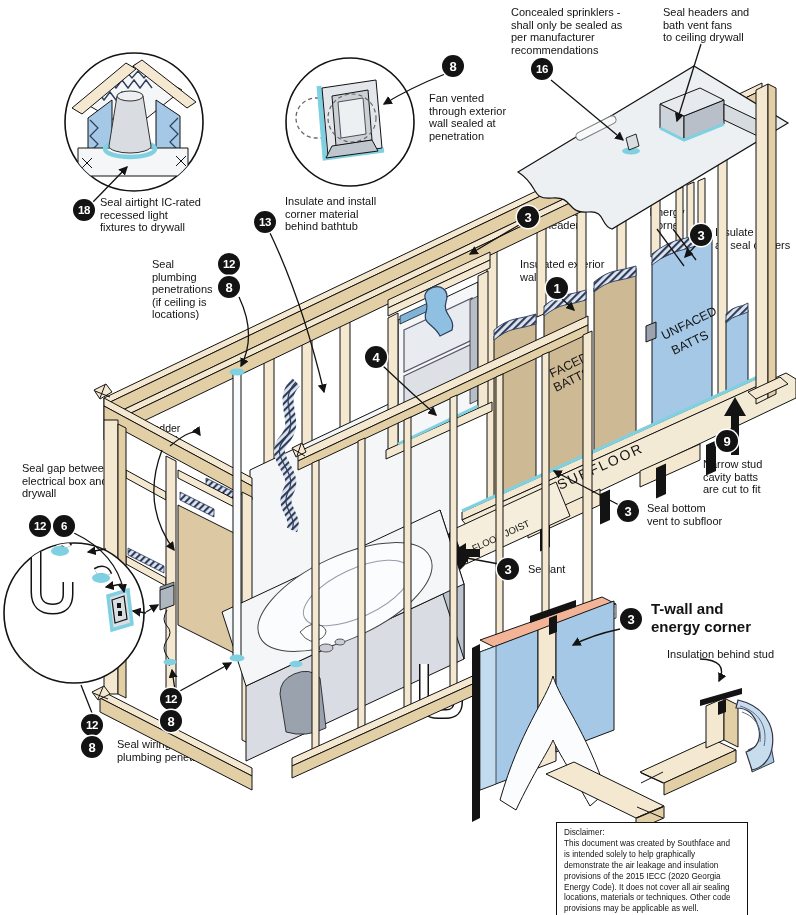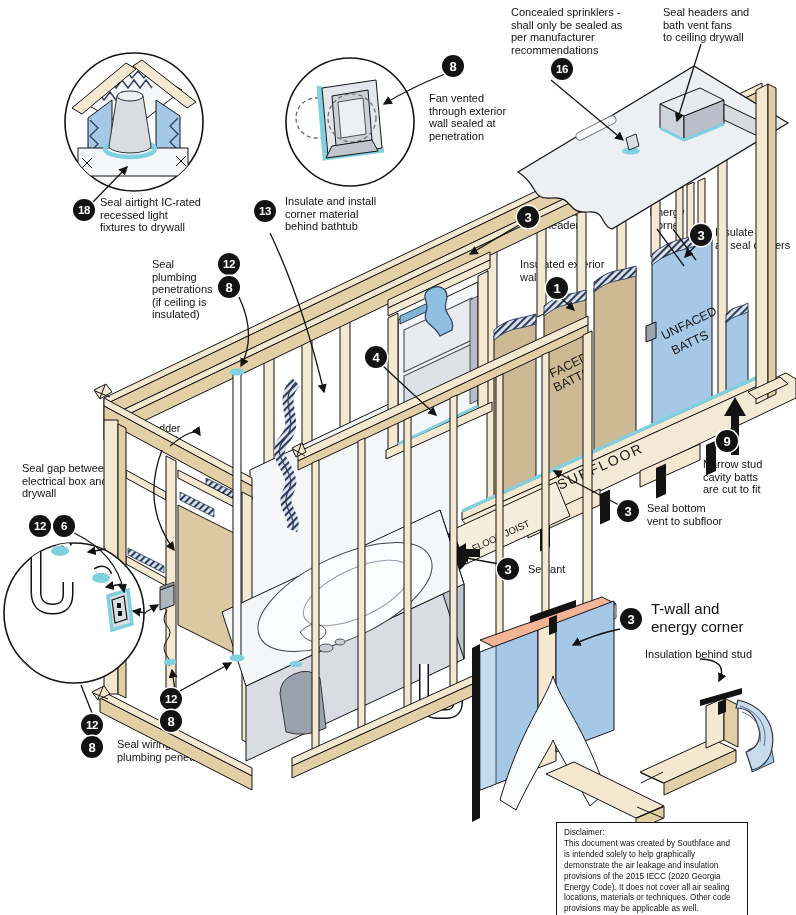--- a/index.html
+++ b/index.html
@@ -1,21 +1,21 @@
 <!DOCTYPE html>
 <html><head>
 <meta charset="utf-8">
 <style>
   html,body{margin:0;padding:0;}
   body{width:796px;height:915px;position:relative;background:#ffffff;
        font-family:"Liberation Sans",sans-serif;overflow:hidden;color:#131313;}
   .lbl{position:absolute;font-size:11px;line-height:1.14;color:#131313;white-space:pre-line;}
   .lbl.small{font-size:10.5px;}
   .lbl.center{text-align:center;}
-  .lbl.bold-title{font-weight:normal;font-size:15px;line-height:1.18;}
+  .lbl.bold-title{font-weight:bold;font-size:15px;line-height:1.18;}
   .badge{position:absolute;width:22px;height:22px;border-radius:50%;background:#131313;color:#fff;
          font-weight:bold;font-size:13px;display:flex;align-items:center;justify-content:center;
          box-shadow:0 0 0 1.5px #fff;z-index:30;}
   .badge.two{font-size:11.5px;letter-spacing:-0.5px;}
   .disclaimer{position:absolute;left:556px;top:822px;width:176px;border:1.6px solid #111;
               padding:5px 7px;font-size:8.2px;line-height:1.33;white-space:pre-line;background:#fff;z-index:20;}
   svg{position:absolute;left:0;top:0;z-index:10;}
   
   .w{fill:#F4E8D0;stroke:#131313;stroke-width:1;}
   .ws{fill:#E2CFA6;stroke:#131313;stroke-width:1;}
@@ -336,24 +336,24 @@
     <path class="ld" marker-end="url(#ah)" d="M175,690 L172,670"></path>
     <path class="ld" marker-end="url(#ah)" d="M178,692 L231,663"></path>
     <path class="ld" marker-end="url(#ah)" d="M146,612 L158,605"></path>
     <path class="ld" marker-end="url(#ah)" d="M619,505 Q575,482 554,471"></path>
     <path class="ld" marker-end="url(#ah)" d="M499,564 L461,557"></path>
     <path class="ld" marker-end="url(#ah)" d="M620,629 Q592,635 573,645"></path>
     <path class="ld" marker-end="url(#ah)" d="M700,659 Q729,660 719,681"></path>
   </g>
 </svg>
 
-<div class="badge two" style="left:551px;top:58px">16</div>
+<div class="badge two" style="left:531px;top:58px">16</div>
 <div class="badge" style="left:442px;top:55px">8</div>
 <div class="badge two" style="left:73px;top:199px">18</div>
-<div class="badge two" style="left:254px;top:200px">13</div>
+<div class="badge two" style="left:254px;top:211px">13</div>
 <div class="badge two" style="left:218px;top:253px">12</div>
 <div class="badge" style="left:218px;top:276px">8</div>
 <div class="badge" style="left:517px;top:206px">3</div>
 <div class="badge" style="left:690px;top:224px">3</div>
 <div class="badge" style="left:546px;top:277px">1</div>
 <div class="badge" style="left:365px;top:346px">4</div>
 <div class="badge" style="left:716px;top:430px">9</div>
 <div class="badge" style="left:617px;top:500px">3</div>
 <div class="badge" style="left:497px;top:558px">3</div>
 <div class="badge two" style="left:29px;top:515px">12</div>
@@ -378,21 +378,21 @@
 <div class="lbl" style="left:100px;top:196px">Seal airtight IC-rated
 recessed light
 fixtures to drywall</div>
 <div class="lbl" style="left:285px;top:195px">Insulate and install
 corner material
 behind bathtub</div>
 <div class="lbl" style="left:152px;top:258px">Seal
 plumbing
 penetrations
 (if ceiling is
-insulated)</div>
+locations)</div>
 <div class="lbl" style="left:545px;top:206px">Insulate
 headers</div>
 <div class="lbl center" style="left:635px;top:206px;width:64px">Energy
 corner</div>
 <div class="lbl" style="left:715px;top:226px">Insulate and
 air seal corners</div>
 <div class="lbl" style="left:520px;top:258px">Insulated exterior
 wall</div>
 <div class="lbl small" style="left:404px;top:317px">Window
 sealed
@@ -409,21 +409,21 @@
 <div class="lbl" style="left:117px;top:738px">Seal wiring and
 plumbing penetrations</div>
 <div class="lbl" style="left:703px;top:458px">Narrow stud
 cavity batts
 are cut to fit</div>
 <div class="lbl" style="left:647px;top:502px">Seal bottom
 vent to subfloor</div>
 <div class="lbl" style="left:528px;top:563px">Sealant</div>
 <div class="lbl bold-title" style="left:651px;top:600px">T-wall and
 energy corner</div>
-<div class="lbl" style="left:645px;top:648px">Insulation behind stud</div>
+<div class="lbl" style="left:667px;top:648px">Insulation behind stud</div>
 <div class="disclaimer">Disclaimer:
 This document was created by Southface and
 is intended solely to help graphically
 demonstrate the air leakage and insulation
 provisions of the 2015 IECC (2020 Georgia
 Energy Code).  It does not cover all air sealing
 locations, materials or techniques. Other code
 provisions may be applicable as well.</div>
 
 </body></html>

